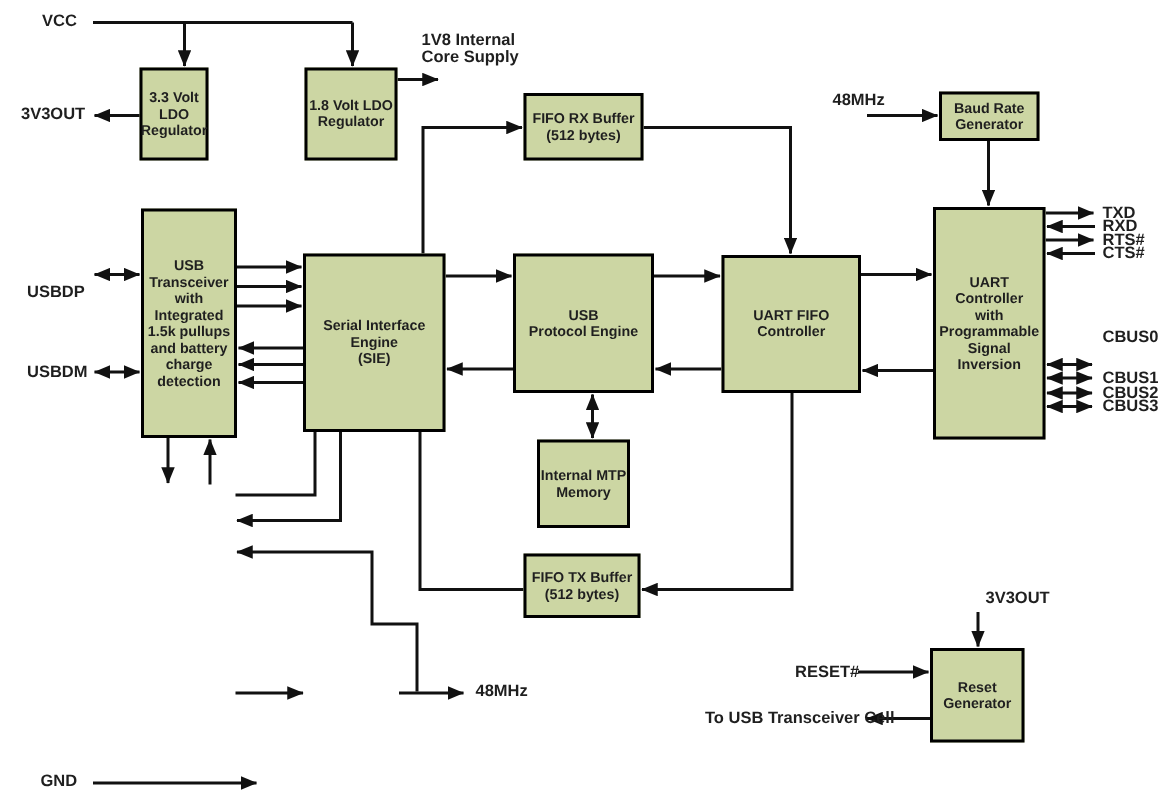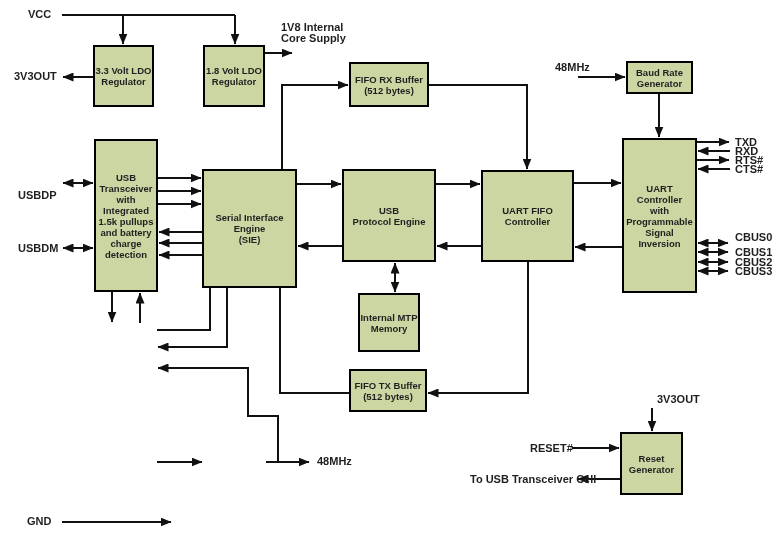--- a/index.html
+++ b/index.html
@@ -85,21 +85,21 @@
       <polyline points="266,462 309,462" marker-end="url(#ah)"></polyline>
 
       <polyline points="652,408 652,431" marker-end="url(#ah)"></polyline>
       <polyline points="572,448 619,448" marker-end="url(#ah)"></polyline>
       <polyline points="620,479 578,479" marker-end="url(#ah)"></polyline>
 
       <polyline points="62,522 171,522" marker-end="url(#ah)"></polyline>
     </g>
   </svg>
 
-  <div class="block" style="left:93px;top:45px;width:61px;height:62px">
+  <div class="block" style="left:93px;top:45px;width:46px;height:62px">
       <span>3.3 Volt LDO
 Regulator</span>
     </div>
   <div class="block" style="left:203px;top:45px;width:62px;height:62px">
       <span>1.8 Volt LDO
 Regulator</span>
     </div>
   <div class="block" style="left:349px;top:62px;width:80px;height:45px">
       <span>FIFO RX Buffer
 (512 bytes)</span>
@@ -154,21 +154,21 @@
   <div class="sig" style="left:14px;top:71px">3V3OUT</div>
   <div class="sig" style="left:281px;top:22px">1V8 Internal
 Core Supply</div>
   <div class="sig" style="left:555px;top:62px">48MHz</div>
   <div class="sig" style="left:18px;top:190px">USBDP</div>
   <div class="sig" style="left:18px;top:243px">USBDM</div>
   <div class="sig" style="left:735px;top:137px">TXD</div>
   <div class="sig" style="left:735px;top:146px">RXD</div>
   <div class="sig" style="left:735px;top:155px">RTS#</div>
   <div class="sig" style="left:735px;top:164px">CTS#</div>
-  <div class="sig" style="left:735px;top:232px">CBUS0</div>
+  <div class="sig" style="left:735px;top:220px">CBUS0</div>
   <div class="sig" style="left:735px;top:247px">CBUS1</div>
   <div class="sig" style="left:735px;top:257px">CBUS2</div>
   <div class="sig" style="left:735px;top:266px">CBUS3</div>
   <div class="sig" style="left:317px;top:456px">48MHz</div>
   <div class="sig" style="left:657px;top:394px">3V3OUT</div>
   <div class="sig" style="left:530px;top:443px">RESET#</div>
   <div class="sig" style="left:470px;top:474px">To USB Transceiver Cell</div>
   <div class="sig" style="left:27px;top:516px">GND</div>
 
 </div>

